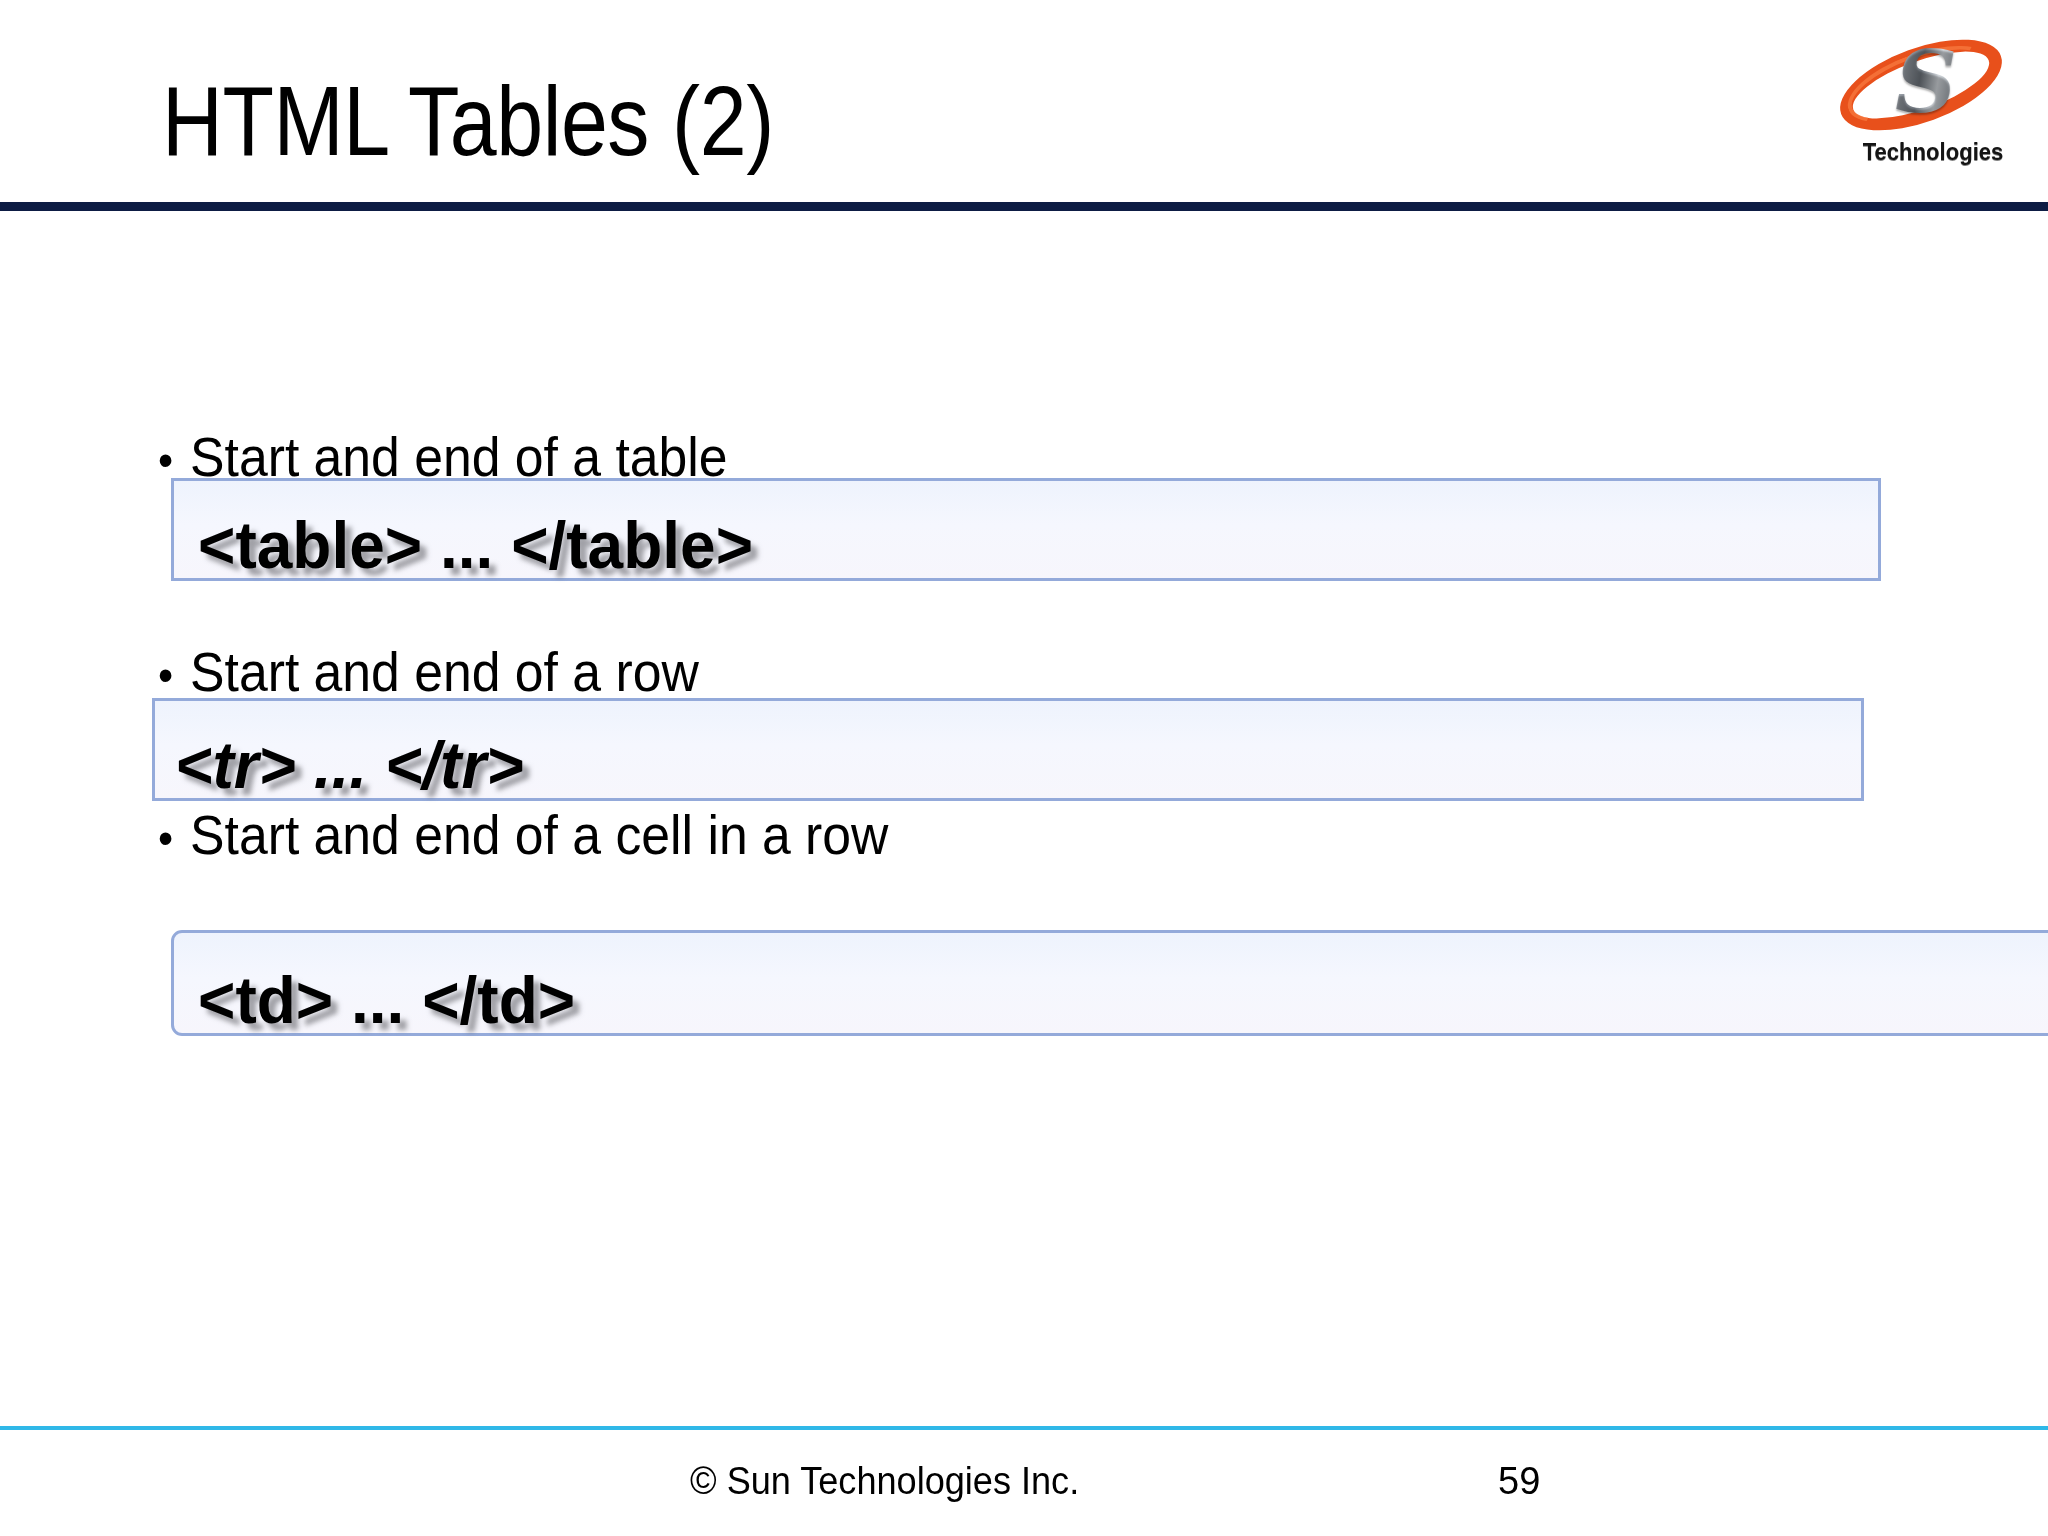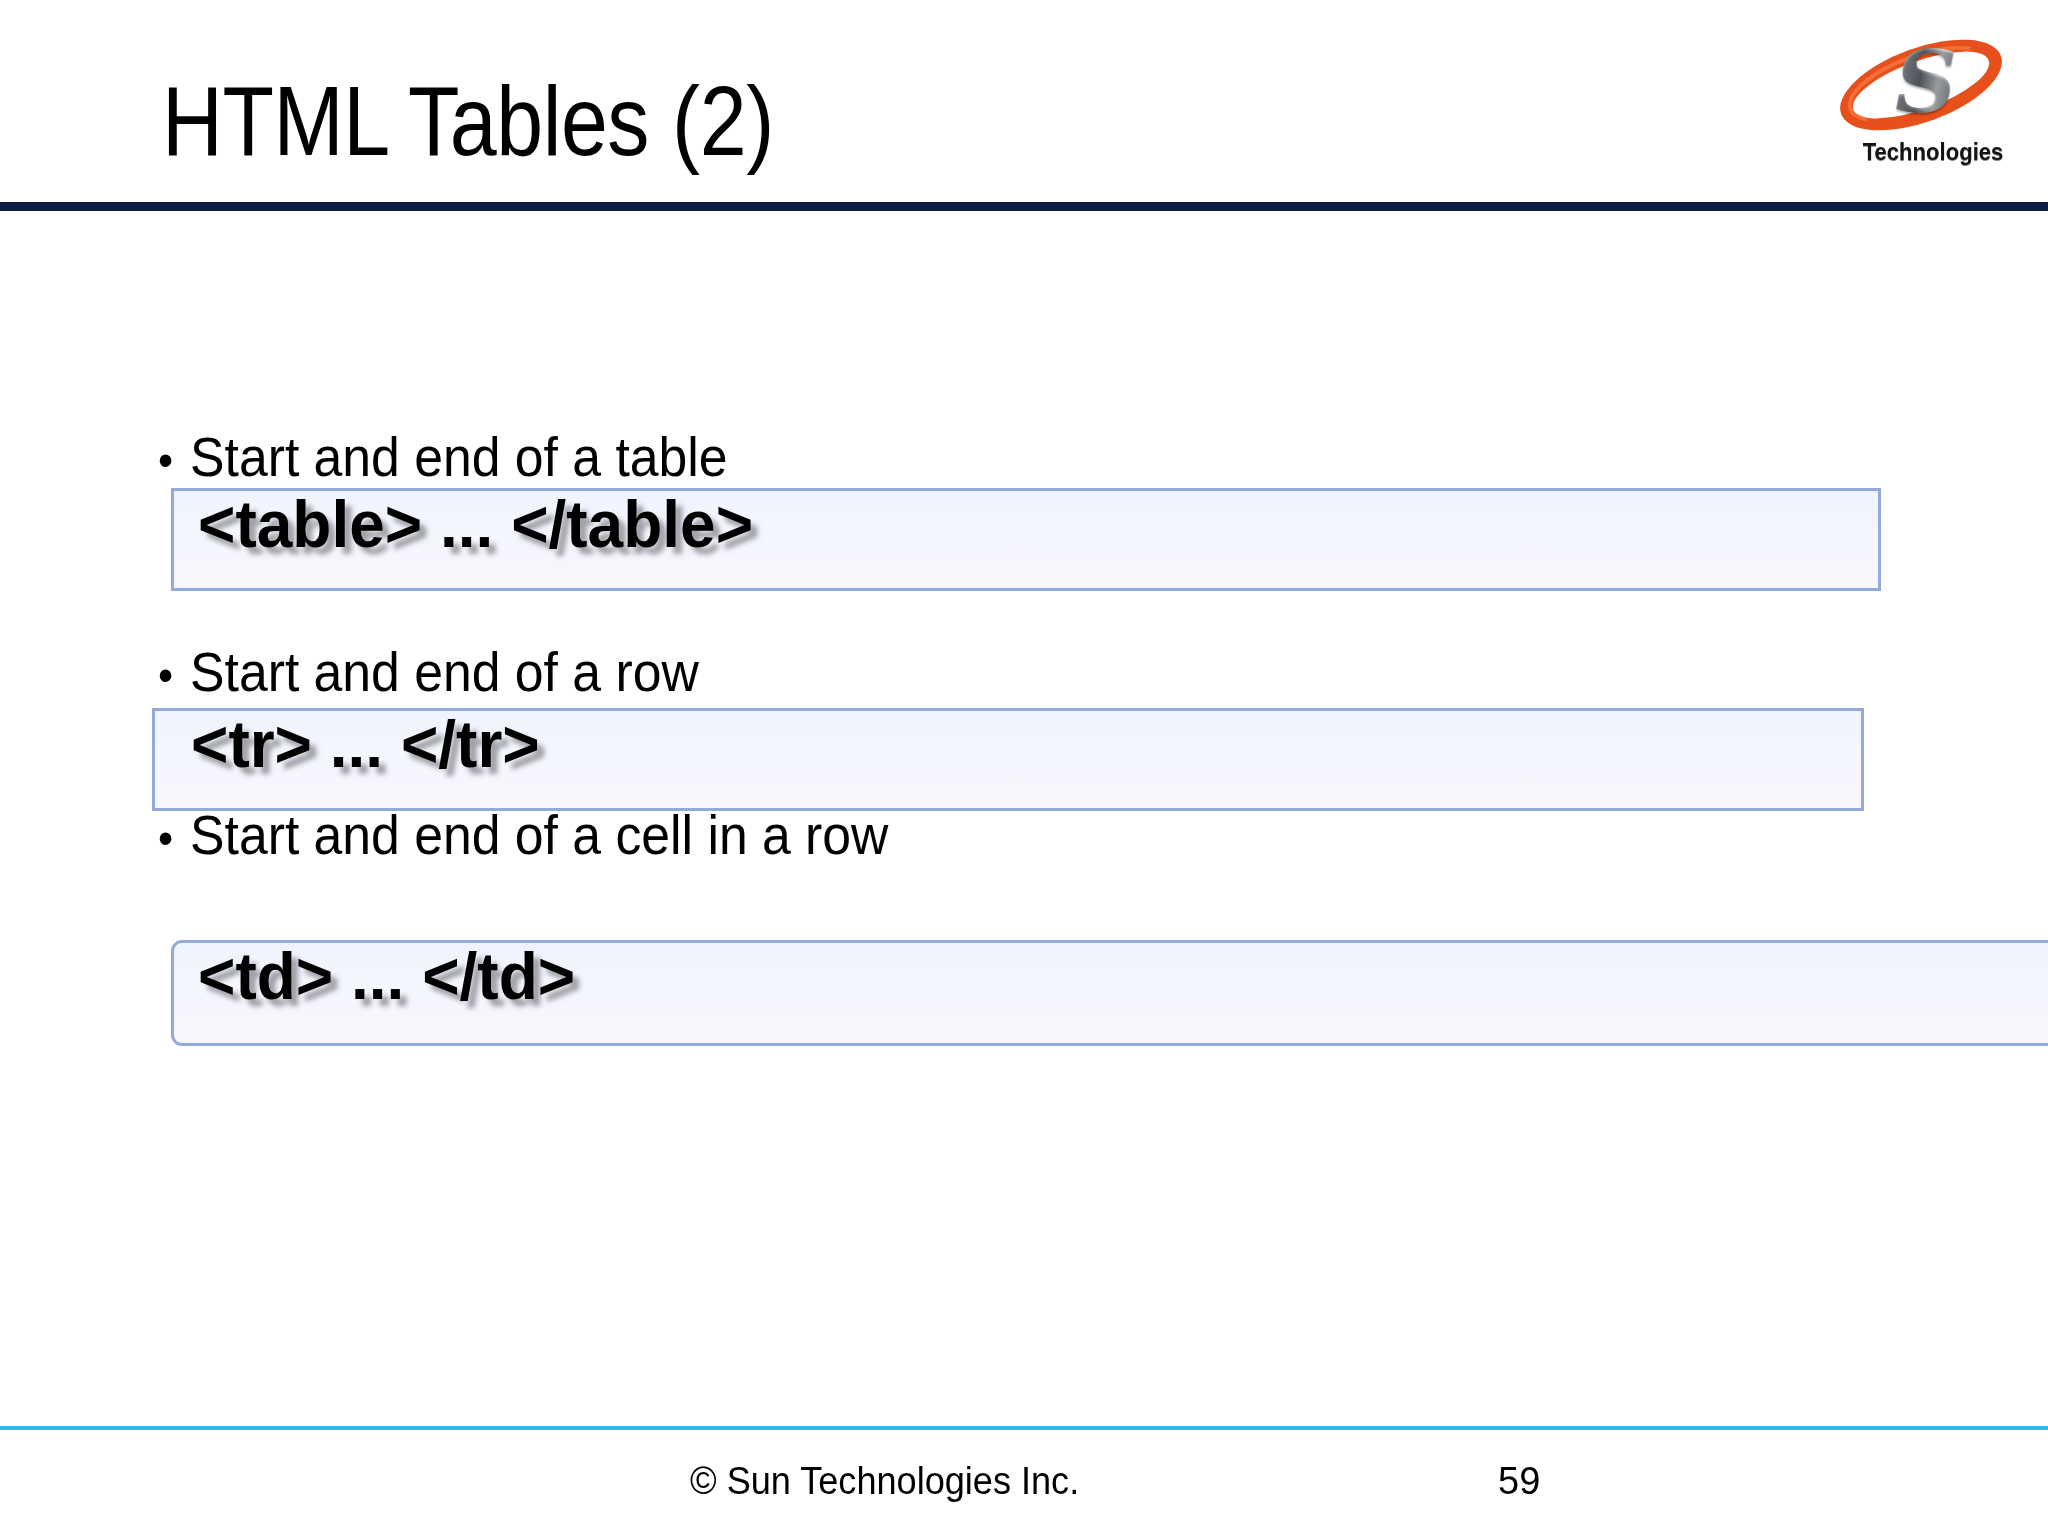--- a/index.html
+++ b/index.html
@@ -133,40 +133,39 @@
     margin-right: 18px;
     color: #000;
   }
 
   .code-box {
     position: absolute;
     box-sizing: border-box;
     border: 3px solid #94aada;
     background: linear-gradient(180deg,#eef3fd 0%,#f5f7fe 45%,#f7f6fc 100%);
     display: flex;
-    align-items: flex-start;
-    margin-top: 10px;
+    align-items: flex-end;
   }
   .code-text {
     font-size: 66px;
     font-weight: 700;
     color: #000000;
     white-space: nowrap;
     line-height: 1;
     text-shadow: 7px 7px 5px rgba(90,90,95,.55);
     transform: scaleX(0.97);
     transform-origin: left center;
   }
 
   
   #bullet-1 { left: 158px; top: 430px; }
   #box-1    { left: 171px; top: 478px; width: 1710px; height: 103px; padding-left: 24px; }
 
   #bullet-2 { left: 158px; top: 645px; }
-  #box-2    { left: 152px; top: 698px; width: 1712px; height: 103px; padding-left: 36px; }
+  #box-2    { left: 152px; top: 698px; width: 1712px; height: 103px; padding-left: 20px; font-style: italic; }
 
   #bullet-3 { left: 158px; top: 808px; }
   #box-3    { left: 171px; top: 930px; width: 1968px; height: 106px; padding-left: 24px; border-radius: 11px; }
 
   
   #footer-rule {
     position: absolute;
     left: 0;
     top: 1426px;
     width: 2048px;

